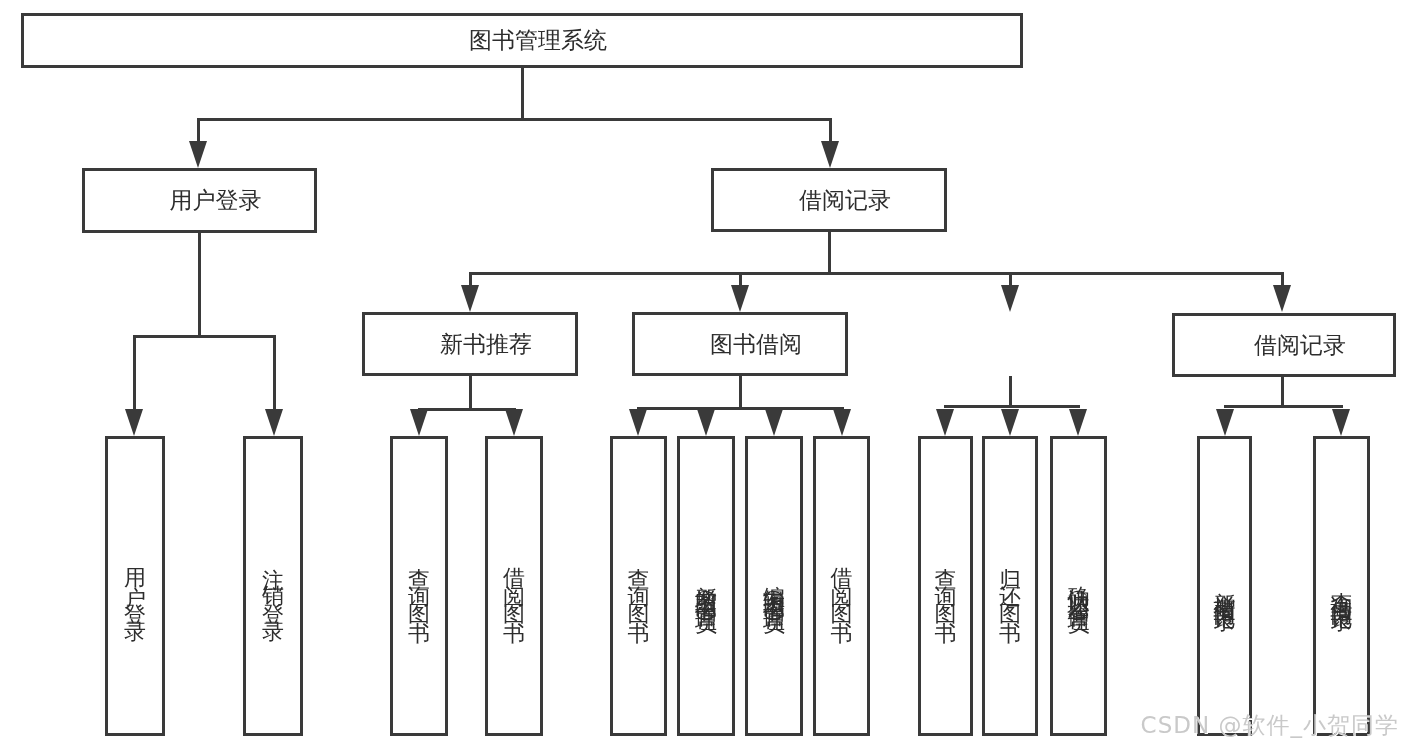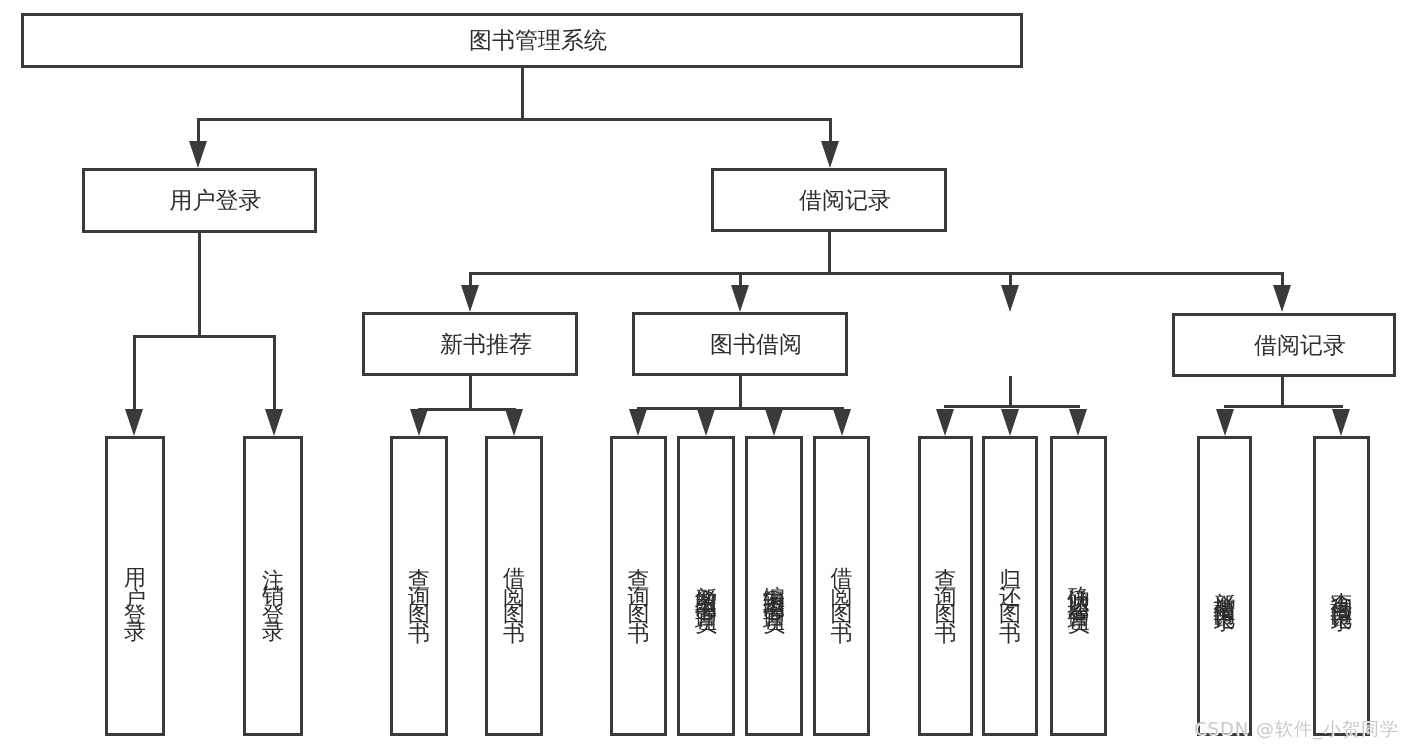--- a/index.html
+++ b/index.html
@@ -26,21 +26,21 @@
   }
   .leaf-label.long{letter-spacing:4px;}
   .v{position:absolute;width:3px;background:var(--line);}
   .h{position:absolute;height:3px;background:var(--line);}
   .arr{
     position:absolute;width:0;height:0;
     border-left:9px solid transparent;border-right:9px solid transparent;
     border-top:27px solid var(--line);
   }
   .watermark{
-    position:absolute;right:6px;bottom:6px;font-size:18px;color:var(--wm);
+    position:absolute;right:6px;bottom:6px;font-size:23px;color:var(--wm);
     text-shadow:1px 1px 0 #ffffff;letter-spacing:1px;white-space:nowrap;
   }
 </style>
 </head>
 <body>
 
 <div class="stage">
 
   <div class="box" style="left:21px;top:13px;width:1002px;height:55px">
     <span>图书管理系统</span>

